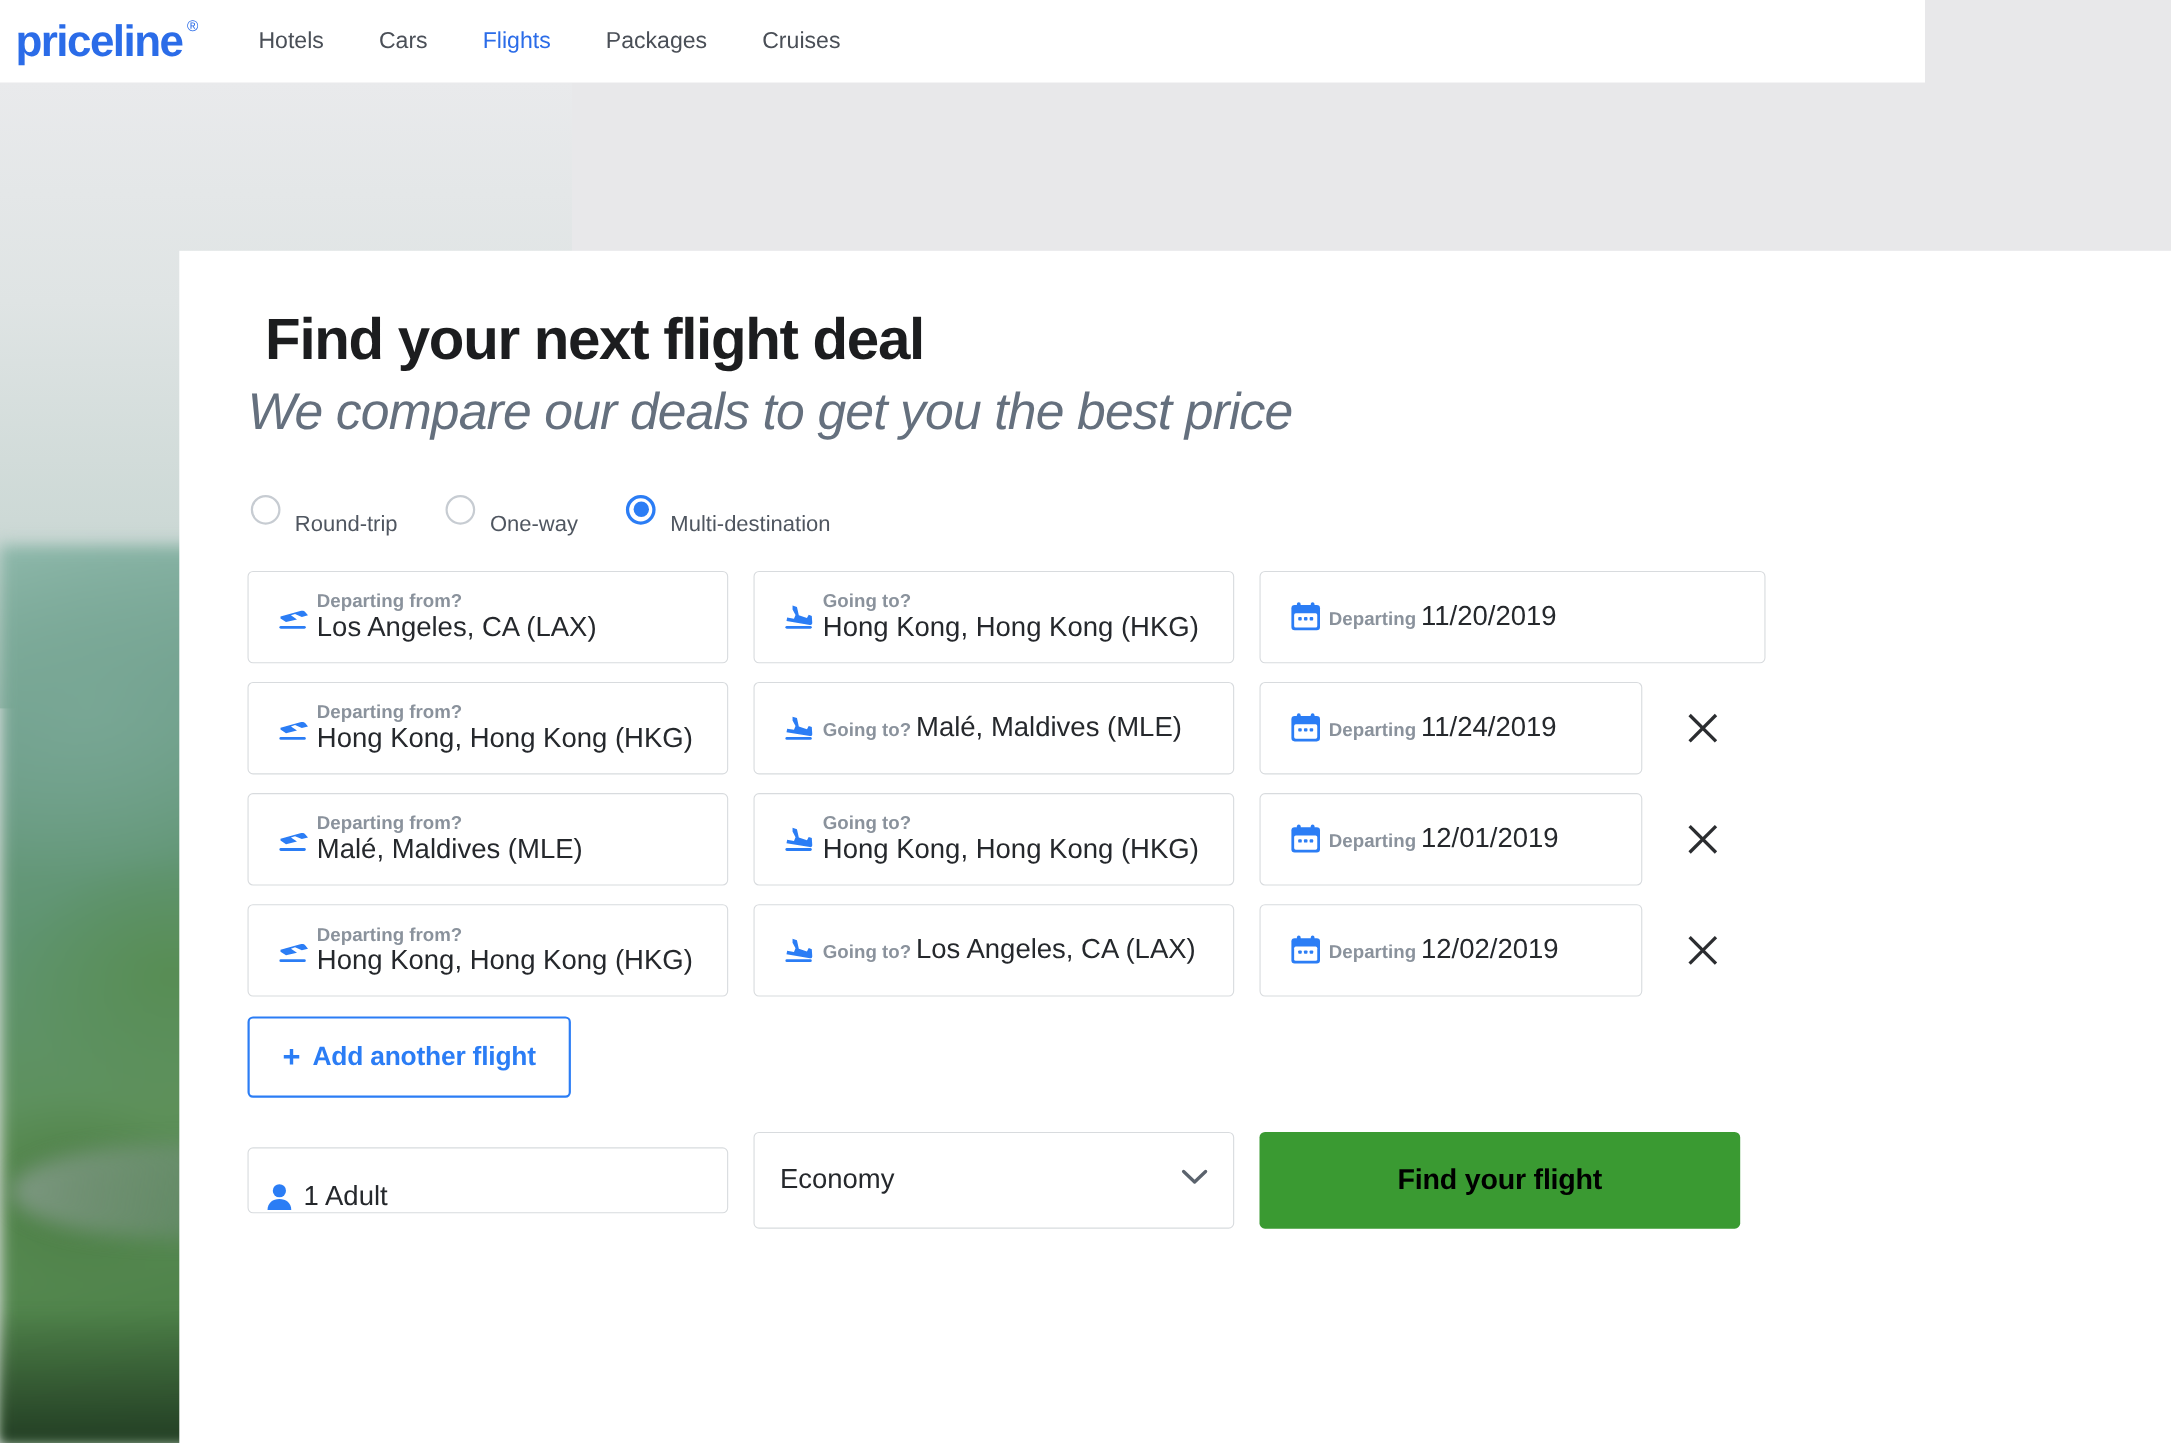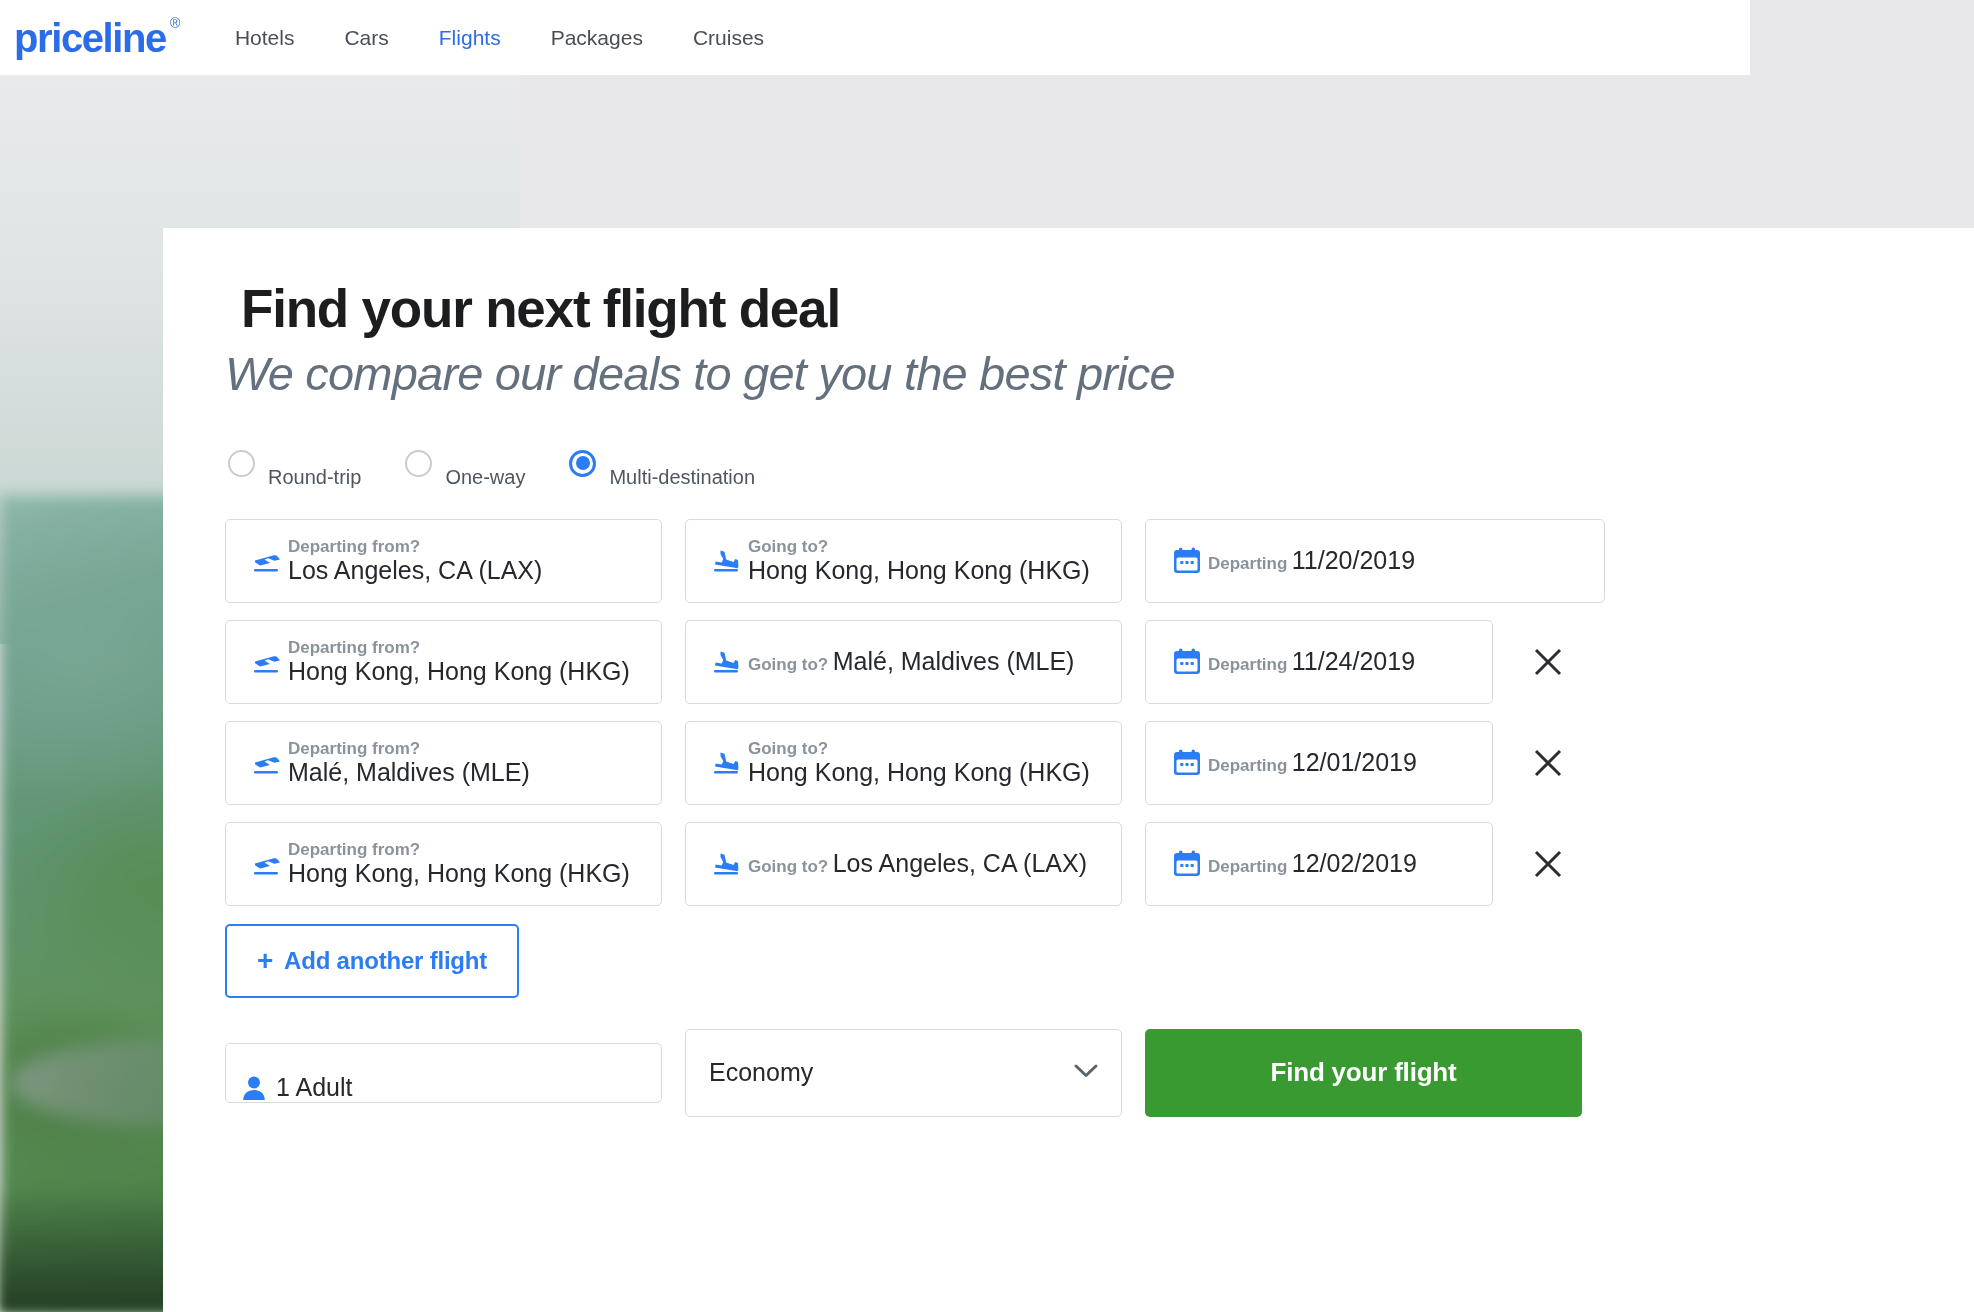--- a/index.html
+++ b/index.html
@@ -221,21 +221,21 @@
     padding: 0 22px 0 23px;
     cursor: pointer;
   }
   #cabin .cabin-text { font-size: 25px; color: #25282c; }
 
   #search-btn {
     width: 437px; height: 88px;
     margin-left: 23px;
     background: #3a9a32;
     border-radius: 5px;
-    color: #ffffff;
+    color: #000000;
     font-size: 26px; font-weight: 700;
     display: flex; align-items: center; justify-content: center;
     cursor: pointer;
     letter-spacing: -0.2px;
     text-align: center;
   }
 </style>
 </head>
 <body>
 

